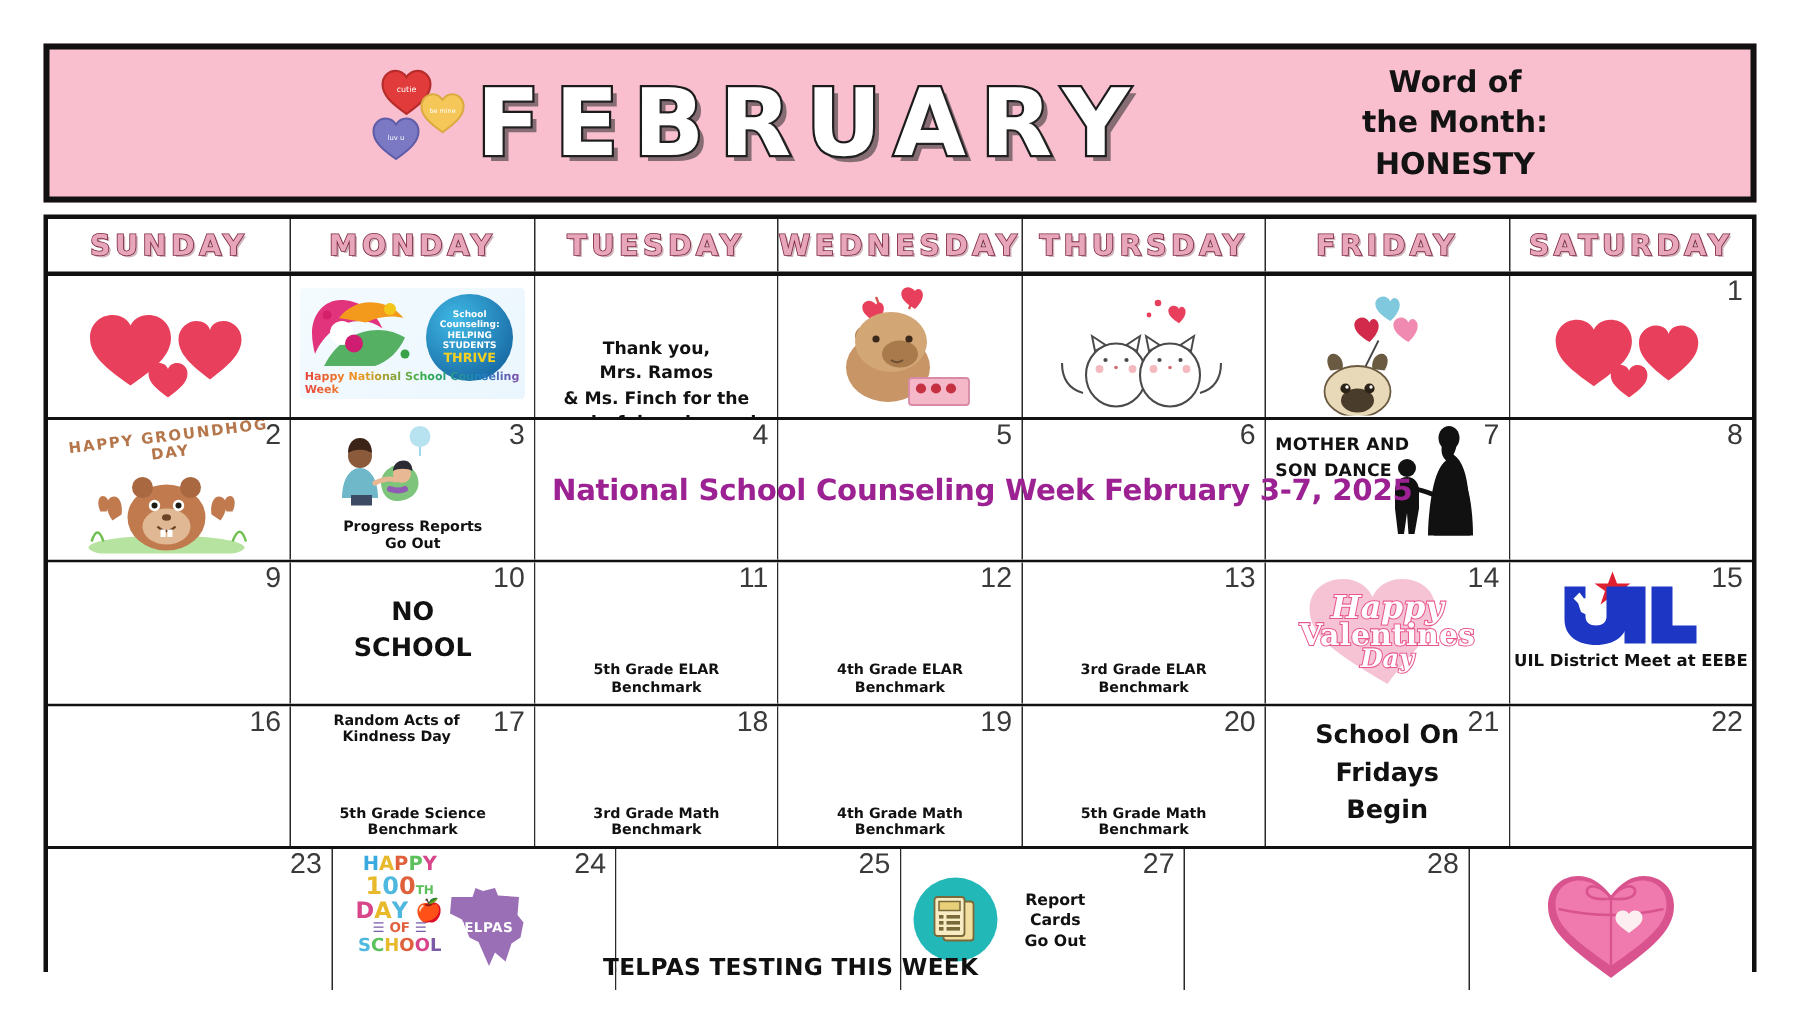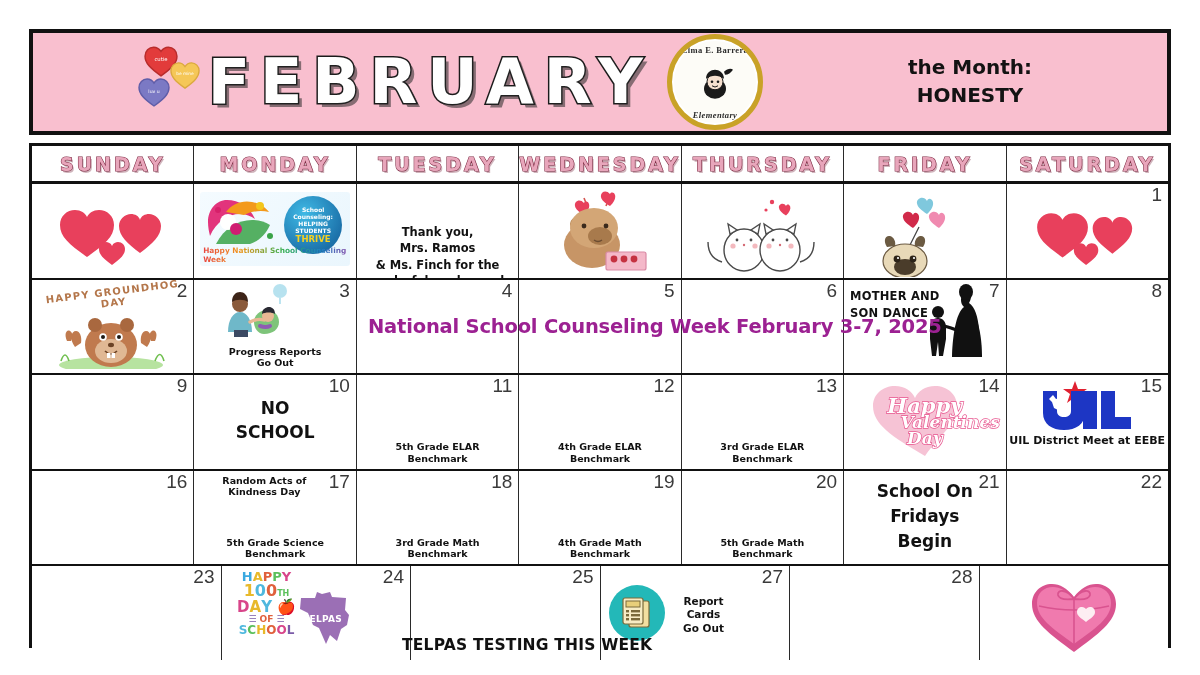--- a/index.html
+++ b/index.html
@@ -177,22 +177,22 @@
   }
   .k-spread{font-family:"DejaVu Sans",sans-serif;font-weight:bold;font-size:11px;letter-spacing:3px;color:#111;}
   .k-word{font-family:"DejaVu Serif",serif;font-style:italic;font-weight:bold;font-size:30px;color:#111;line-height:.95;margin-top:1px;}
 
   .valentine{
     position:absolute;left:50%;top:50%;transform:translate(-50%,-50%);
     text-align:center;width:150px;
   }
   .v1{font-family:"DejaVu Serif",serif;font-style:italic;font-weight:bold;font-size:21px;color:#ffffff;
     -webkit-text-stroke:1.4px #e8568f;paint-order:stroke fill;line-height:.94;}
-  .v2{font-family:"DejaVu Serif",serif;font-style:italic;font-weight:bold;font-size:17px;color:#ffffff;
-    -webkit-text-stroke:1.4px #e8568f;paint-order:stroke fill;line-height:.94;text-align:right;}
+  .v2{font-family:"DejaVu Serif",serif;font-weight:bold;font-size:20px;color:#ffffff;
+    -webkit-text-stroke:1.4px #e8568f;paint-order:stroke fill;line-height:.94;}
   .v3{font-family:"DejaVu Serif",serif;font-style:italic;font-weight:bold;font-size:17px;color:#ffffff;
     -webkit-text-stroke:1.4px #e8568f;paint-order:stroke fill;line-height:.94;}
 </style>
 </head>
 <body>
 
 <div class="page">
 
   <div class="banner">
     <div class="banner-left">
@@ -213,37 +213,25 @@
         <div class="ch ch3">
           <svg viewBox="0 0 32 30">
               <path d="M16 29C6 22 1 17 1 10.5 1 5.8 4.6 2 9.1 2c3 0 5.3 1.6 6.9 4 1.6-2.4 3.9-4 6.9-4C27.4 2 31 5.8 31 10.5 31 17 26 22 16 29z" fill="#7b79c4" stroke="#5f5da8" stroke-width="1.4"></path>
               <text x="16" y="16" font-size="4.6" fill="#fff" text-anchor="middle" font-family="DejaVu Sans">luv u</text>
             </svg>
         </div>
       </div>
 
       <div class="month-title">FEBRUARY</div>
 
-      <div class="school-logo">
-        <div class="logo-top-text">Elma E. Barrera</div>
-        <svg class="logo-face" viewBox="0 0 44 40">
-          <ellipse cx="22" cy="26" rx="11" ry="10" fill="#1a1a1a"></ellipse>
-          <circle cx="22" cy="19" r="8" fill="#f6e0cf" stroke="#1a1a1a" stroke-width="1"></circle>
-          <path d="M13 16c0-6 5-9 9-9s9 3 9 9c-3-2-6-3-9-3s-6 1-9 3z" fill="#1a1a1a"></path>
-          <path d="M31 9c3-3 7-4 9-2-2 3-5 5-8 5z" fill="#1a1a1a"></path>
-          <circle cx="19" cy="19" r="1.3" fill="#1a1a1a"></circle>
-          <circle cx="25" cy="19" r="1.3" fill="#1a1a1a"></circle>
-          <path d="M19 23q3 2.5 6 0" stroke="#1a1a1a" stroke-width="1" fill="none"></path>
-        </svg>
-        <div class="logo-bottom-text">Elementary</div>
-      </div>
     </div>
 
     <div class="banner-right">
       <div class="wotm">
+        <div>Word of</div>
         <div>the Month:</div>
         <div>HONESTY</div>
       </div>
     </div>
   </div>
 
   <div class="cal">
 
     <div class="dow-row">
       <div class="dow">SUNDAY</div>

